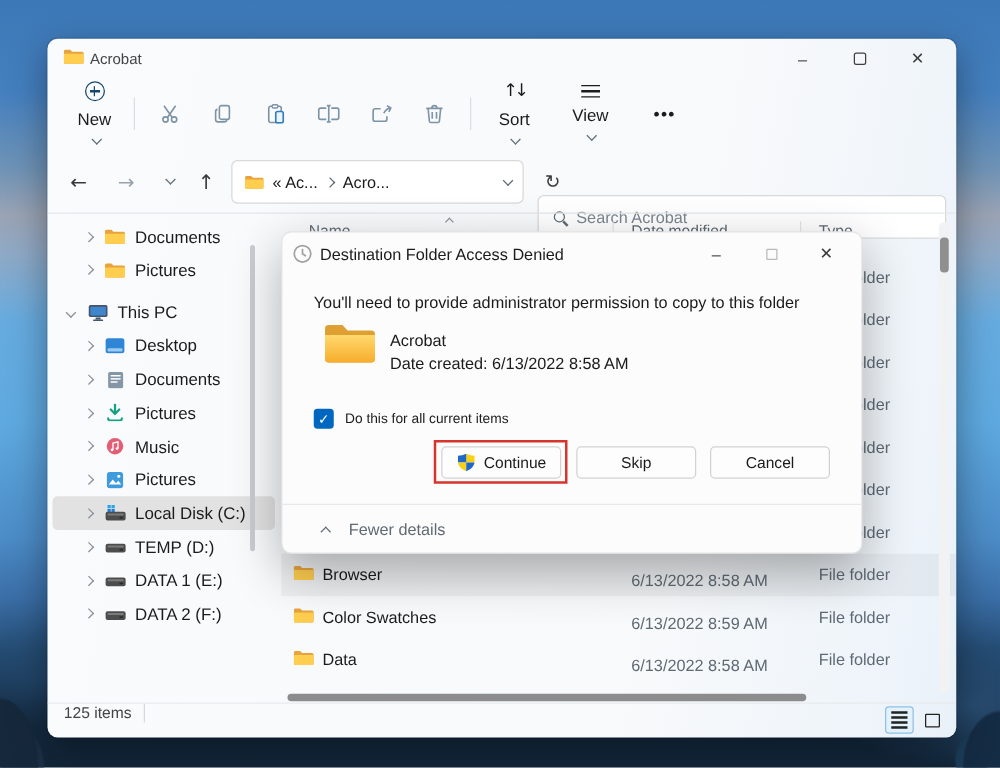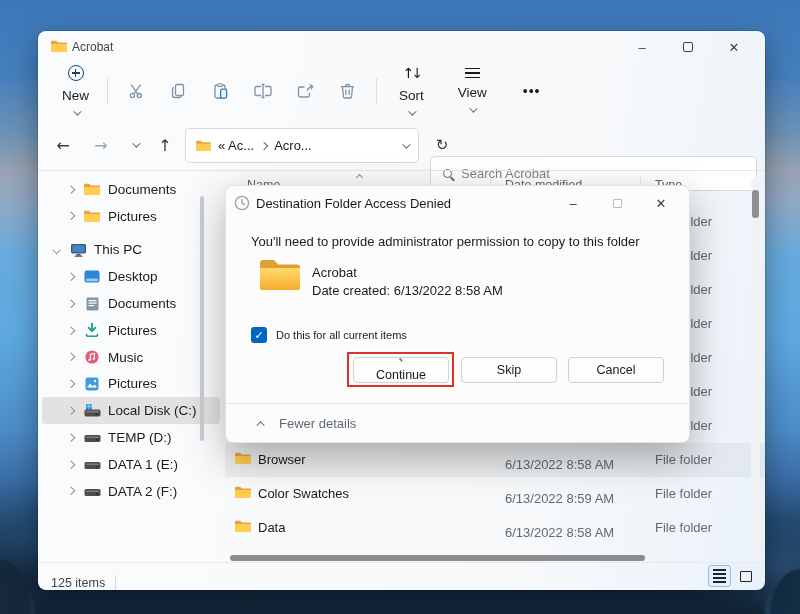--- a/index.html
+++ b/index.html
@@ -119,21 +119,21 @@
   
   .vscroll-track { position:absolute; right:5px; top:147px; width:9px; height:377px;
     background:#f0f2f4; border-radius:4px; }
   .vscroll-thumb { position:absolute; right:6px; top:159px; width:7px; height:28px;
     background:#8f8f8f; border-radius:3px; }
   .hscroll-thumb { position:absolute; left:192px; top:524px; width:415px; height:6px;
     background:#8c8c8c; border-radius:3px; }
 
   
   .statusbar { position:absolute; left:0; bottom:0; width:100%; height:28px;
-    border-top:1px solid #e7eaed; display:flex; align-items:flex-end; }
+    border-top:1px solid #e7eaed; display:flex; align-items:flex-start; }
   .statusbar .count { font-size:12.5px; color:#444; margin-left:13px; }
   .statusbar .sdiv { width:1px; height:15px; background:#d6dade; margin-left:10px; }
   .view-toggles { position:absolute; right:8px; bottom:3px; display:flex; gap:3px; }
   .vt-btn { width:23px; height:22px; display:flex; align-items:center; justify-content:center;
     border-radius:3px; border:1px solid transparent; }
   .vt-btn.active { background:#e3f1fb; border-color:#8ec1e6; }
   .vt-lines { display:flex; flex-direction:column; gap:2.2px; }
   .vt-lines span { width:13px; height:1.8px; background:#222; display:block; }
   .vt-square { width:12px; height:11px; border:1.6px solid #222; border-radius:1px; }
 
@@ -153,21 +153,21 @@
   .dlg-fname { position:absolute; left:86px; top:79px; font-size:13px; color:#1b1b1b; }
   .dlg-fdate { position:absolute; left:86px; top:97px; font-size:13px; color:#1b1b1b; }
   .dlg-check { position:absolute; left:25px; top:141px; display:flex; align-items:center; gap:9px; }
   .cbox { width:16px; height:16px; background:#0067c0; border-radius:3px; color:#fff;
     font-size:11px; display:flex; align-items:center; justify-content:center; }
   .dlg-check .clabel { font-size:11px; color:#1b1b1b; }
   .dlg-btn { position:absolute; top:171px; width:96px; height:26px; background:#fdfdfd;
     border:1px solid #d2d2d2; border-radius:4px; font-size:12.5px; color:#1b1b1b;
     display:flex; align-items:center; justify-content:center; gap:6px;
     font-family:inherit; }
-  .btn-continue { left:127px;flex-direction:column; }
+  .btn-continue { left:127px; }
   .btn-skip { left:235px; }
   .btn-cancel { left:342px; }
   .red-annotation { position:absolute; left:121px; top:166px; width:107px; height:35px;
     border:2px solid #d6342c; z-index:5; pointer-events:none; }
   .dlg-divider { position:absolute; left:0; top:217px; width:100%; height:1px; background:#e8e8e8; }
   .fewer { position:absolute; left:33px; top:230px; display:flex; align-items:center; gap:14px;
     color:#5f6a74; font-size:13px; }
   .fewer .chev { border-color:#5f6a74; }
 </style>
 </head>

